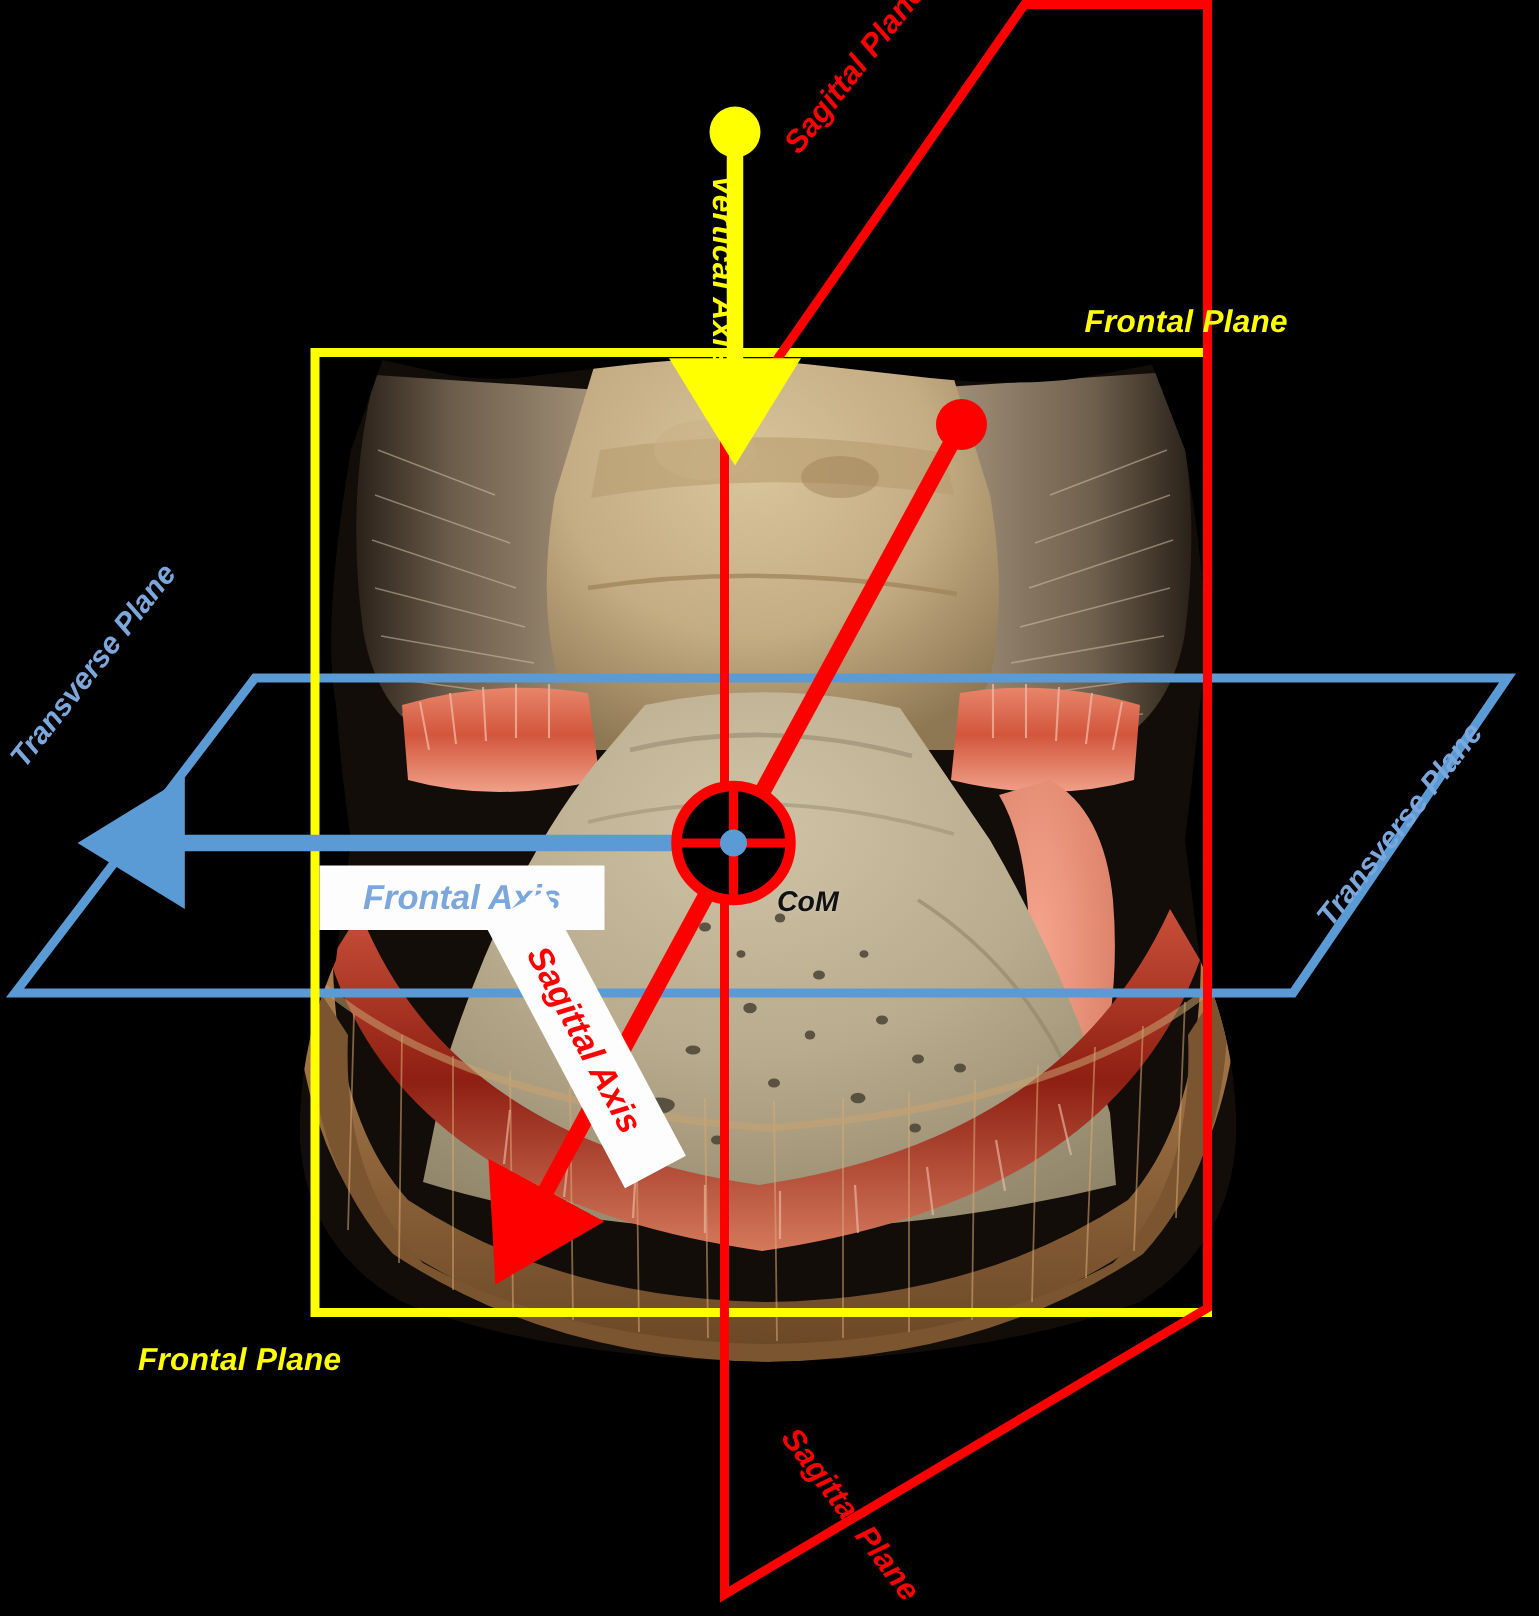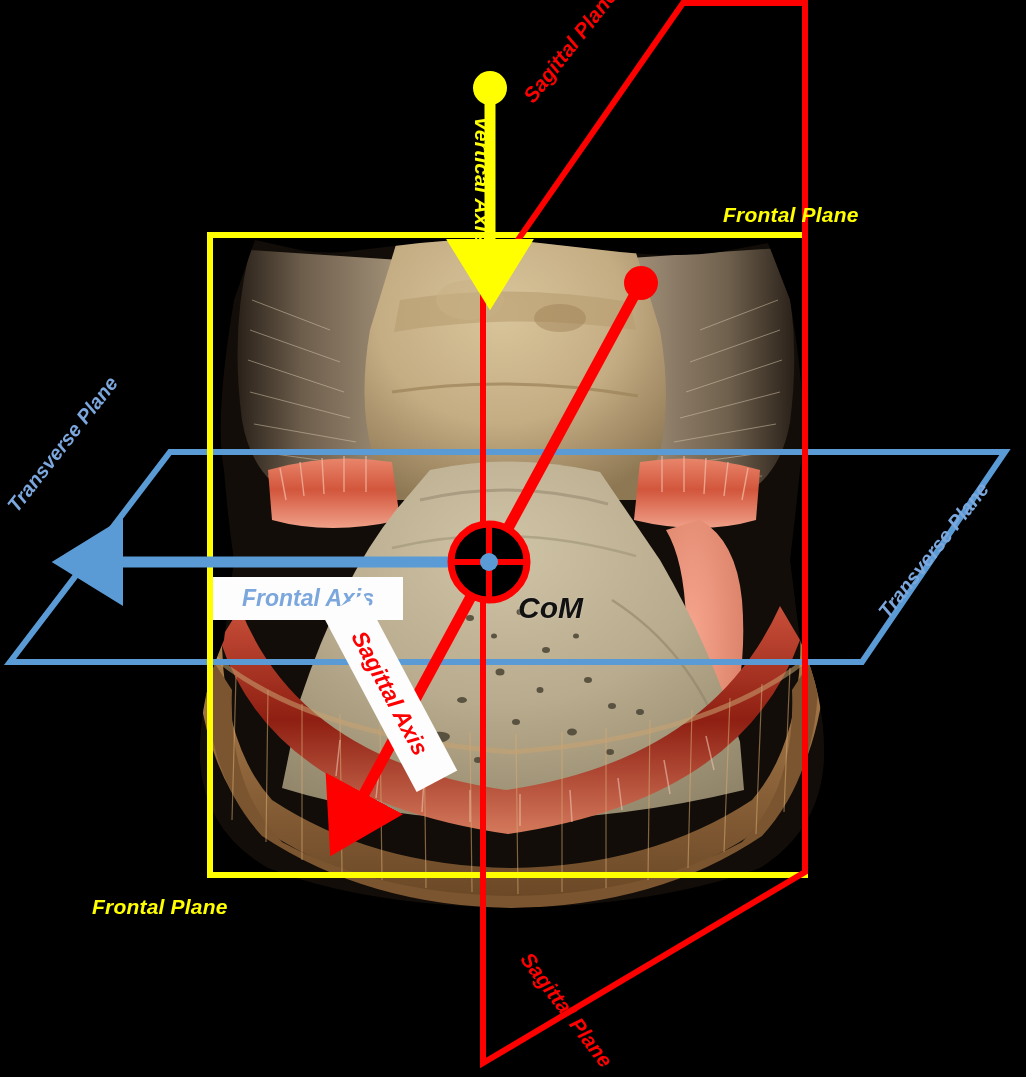--- a/index.html
+++ b/index.html
@@ -6,21 +6,21 @@
   body{font-family:"Liberation Sans",sans-serif;}
   #stage{position:relative;width:1026px;height:1077px;background:#000;overflow:hidden;}
   #stage svg.layer{position:absolute;left:0;top:0;width:1026px;height:1077px;}
   .lbl{position:absolute;white-space:nowrap;font-weight:bold;font-style:italic;}
   .lbl-yellow{color:#ffff00;font-size:21px;letter-spacing:.2px;}
   .lbl-red{color:#ff0000;font-size:21px;}
   .lbl-blue{color:#7ba7dd;font-size:20px;}
   .boxlbl{position:absolute;background:#fdfdfd;display:flex;align-items:center;justify-content:center;
           font-weight:bold;font-style:italic;}
   .boxlbl span{display:block;}
-  .com-lbl{position:absolute;color:#111;font-weight:bold;font-style:italic;font-size:30px;
+  .com-lbl{position:absolute;color:#111;font-weight:bold;font-style:italic;font-size:19px;
            text-shadow:0 0 2px #d8cfc0;}
 </style>
 </head>
 <body>
 
 <div id="stage">
 
   <svg class="layer" viewBox="0 0 1026 1077">
     <defs>
       <radialGradient id="gPastern" cx="45%" cy="30%" r="75%">

